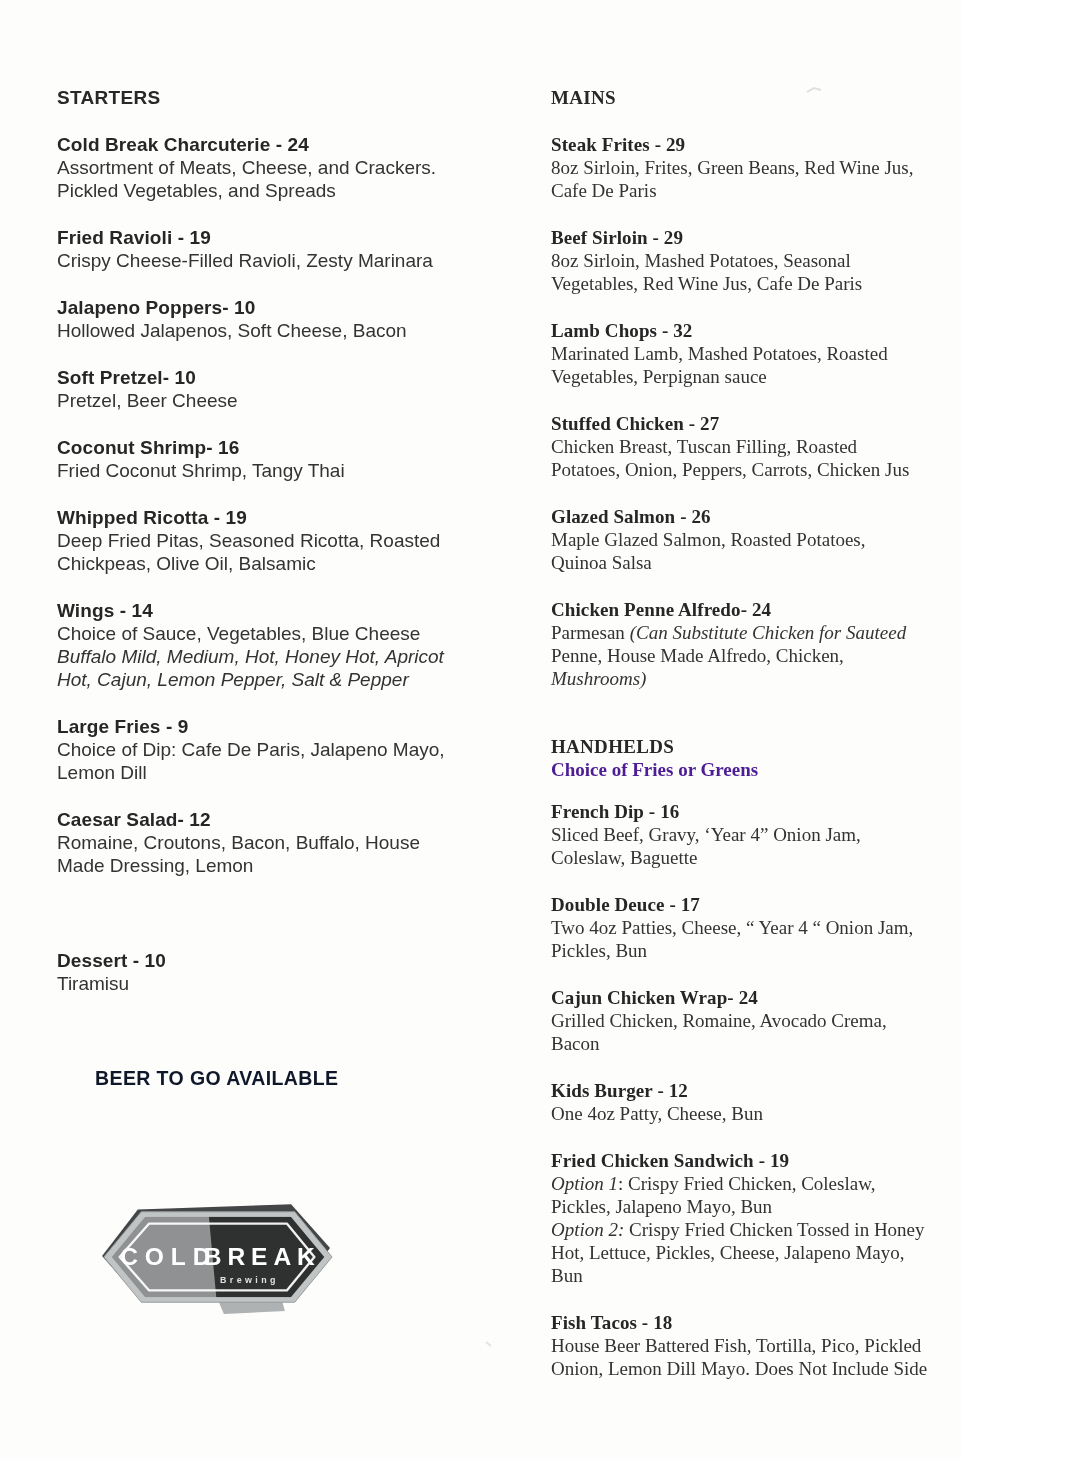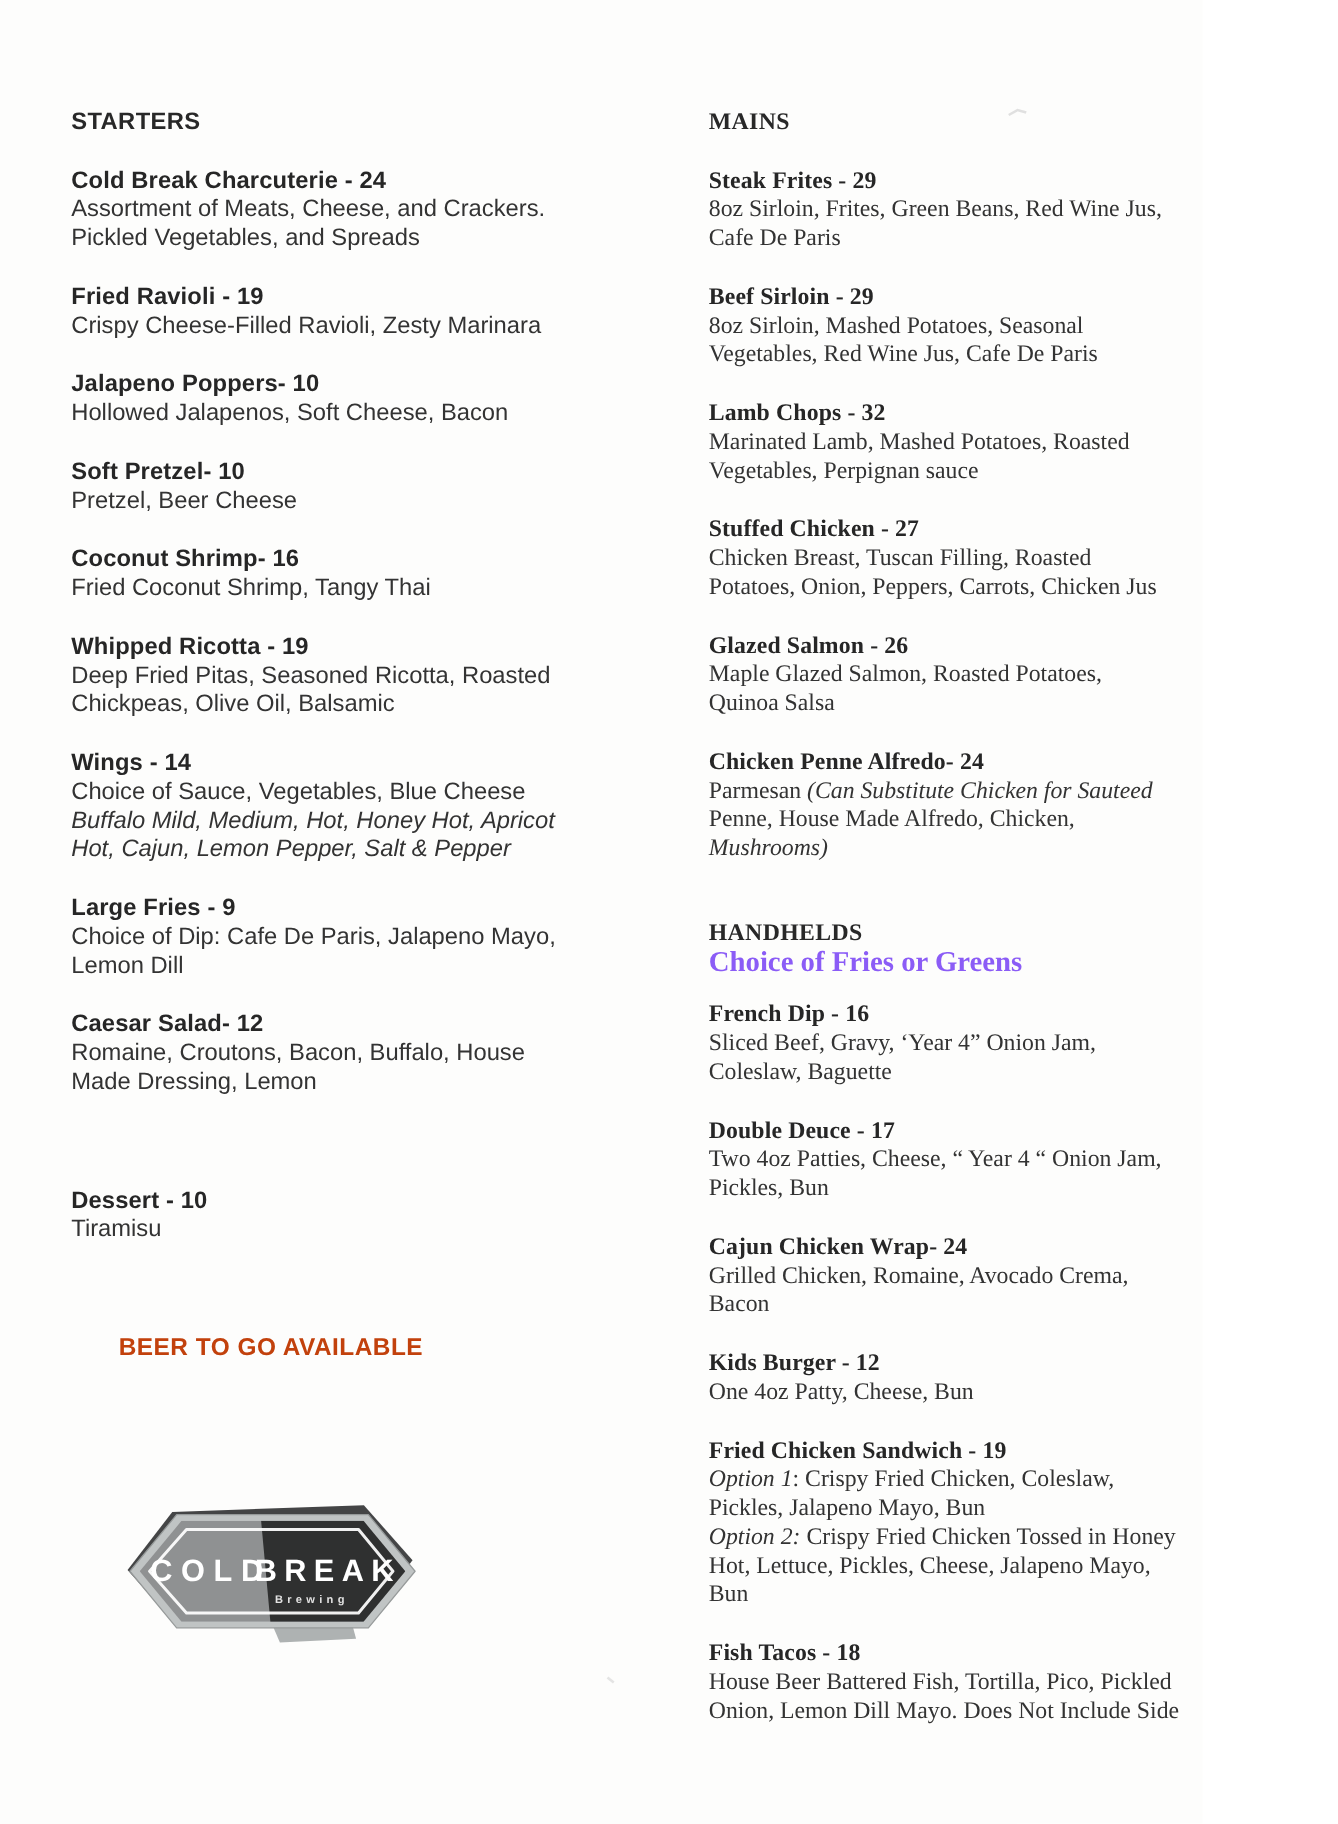--- a/index.html
+++ b/index.html
@@ -5,41 +5,41 @@
   html,body{margin:0;padding:0;background:#ffffff;}
   .page{
     position:relative;
     width:962px;height:1459px;
     background:#fdfdfc;
     font-family:"Liberation Sans", sans-serif;
     color:#2d2d2d;
     box-sizing:border-box;
     padding:86px 0 0 57px;
     display:flex;
-    gap:40px;
+    gap:24px;
     overflow:hidden;
   }
   .col{flex:0 0 auto;}
   .col-left{width:470px;}
   .col-right{width:452px;font-family:Liberation Serif, serif;}
   .section-title{
     font-weight:bold;font-size:19px;line-height:23px;
     margin:0 0 24px 0;letter-spacing:.3px;color:#282828;
   }
   .item{margin:0 0 24px 0;font-size:19px;line-height:23px;}
   .item-name{font-weight:bold;color:#262626;letter-spacing:.1px;}
   .line{color:#333;}
   .it{font-style:italic;}
   .extra-gap{margin-top:72px;}
   .hh-header{margin:45px 0 19px 0;}
-  .hh-header .sub{font-weight:bold;font-size:23px;line-height:23px;color:#8b5cf6;}
+  .hh-header .sub{font-weight:bold;font-size:19px;line-height:23px;color:#4c1d95;}
   .notice{
     margin:72px 0 0 38px;
     font-weight:bold;font-size:19.5px;line-height:23px;
-    letter-spacing:.4px;color:#c2410c;
+    letter-spacing:.4px;color:#0f172a;
   }
   .logo-wrap{margin:108px 0 0 43px;width:236px;height:118px;}
   .speck{position:absolute;border:none;pointer-events:none;}
   .speck svg{display:block;}
 </style>
 </head>
 <body>
 
 <div class="page">
 

